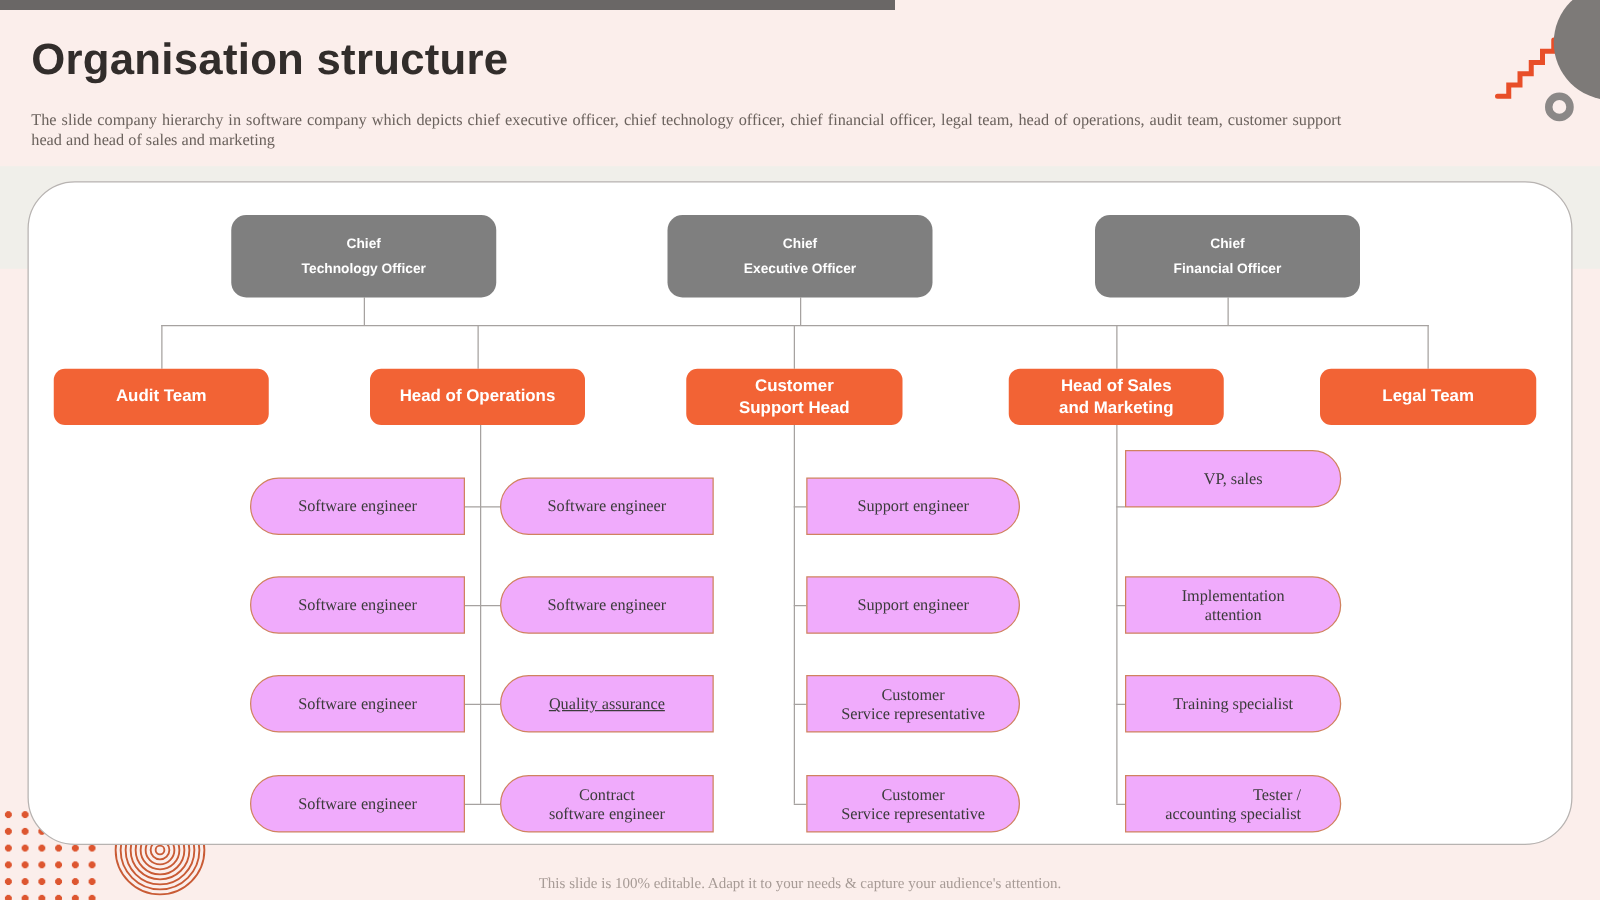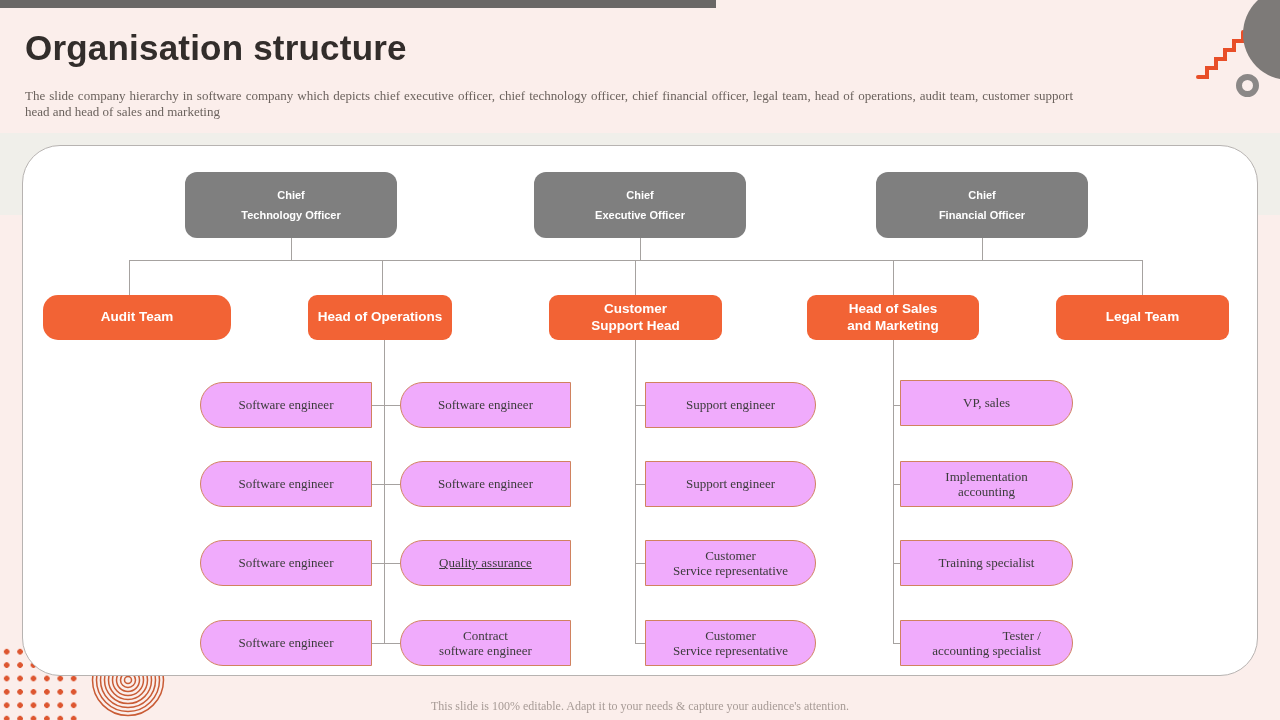--- a/index.html
+++ b/index.html
@@ -106,22 +106,22 @@
 <div class="hline" style="left:893px;top:563px;width:7px;"></div>
 <div class="hline" style="left:893px;top:643px;width:7px;"></div>
 
 <div class="exec-box" style="left:185px;">Chief
 Technology Officer</div>
 <div class="exec-box" style="left:534px;">Chief
 Executive Officer</div>
 <div class="exec-box" style="left:876px;">Chief
 Financial Officer</div>
 
-<div class="dept-box" style="left:43px;width:188px;border-radius:15px;">Audit Team</div>
-<div class="dept-box" style="left:296px;width:144px;margin-left:12px;">Head of Operations</div>
+<div class="dept-box" style="left:43px;width:172px;">Audit Team</div>
+<div class="dept-box" style="left:296px;width:172px;">Head of Operations</div>
 <div class="dept-box" style="left:549px;width:173px;">Customer
 Support Head</div>
 <div class="dept-box" style="left:807px;width:172px;">Head of Sales
 and Marketing</div>
 <div class="dept-box" style="left:1056px;width:173px;">Legal Team</div>
 
 <div class="team-box tb-l" style="left:200px;top:382px;width:172px;">Software engineer</div>
 <div class="team-box tb-l" style="left:200px;top:461px;width:172px;">Software engineer</div>
 <div class="team-box tb-l" style="left:200px;top:540px;width:172px;">Software engineer</div>
 <div class="team-box tb-l" style="left:200px;top:620px;width:172px;">Software engineer</div>
@@ -132,20 +132,20 @@
 <div class="team-box tb-l" style="left:400px;top:620px;width:171px;">Contract
 software engineer</div>
 
 <div class="team-box tb-r" style="left:645px;top:382px;width:171px;">Support engineer</div>
 <div class="team-box tb-r" style="left:645px;top:461px;width:171px;">Support engineer</div>
 <div class="team-box tb-r" style="left:645px;top:540px;width:171px;">Customer
 Service representative</div>
 <div class="team-box tb-r" style="left:645px;top:620px;width:171px;">Customer
 Service representative</div>
 
-<div class="team-box tb-r" style="left:900px;top:380px;width:173px;">VP,  sales</div>
+<div class="team-box tb-r" style="left:900px;top:360px;width:173px;">VP,  sales</div>
 <div class="team-box tb-r" style="left:900px;top:461px;width:173px;">Implementation
-accounting</div>
+attention</div>
 <div class="team-box tb-r" style="left:900px;top:540px;width:173px;">Training specialist</div>
 <div class="team-box tb-r" style="left:900px;top:620px;width:173px;text-align:right;">Tester /
 accounting specialist</div>
 
 <div class="footer-note">This slide is 100% editable. Adapt it to your needs &amp; capture your audience's attention.</div>
 
 </body></html>

